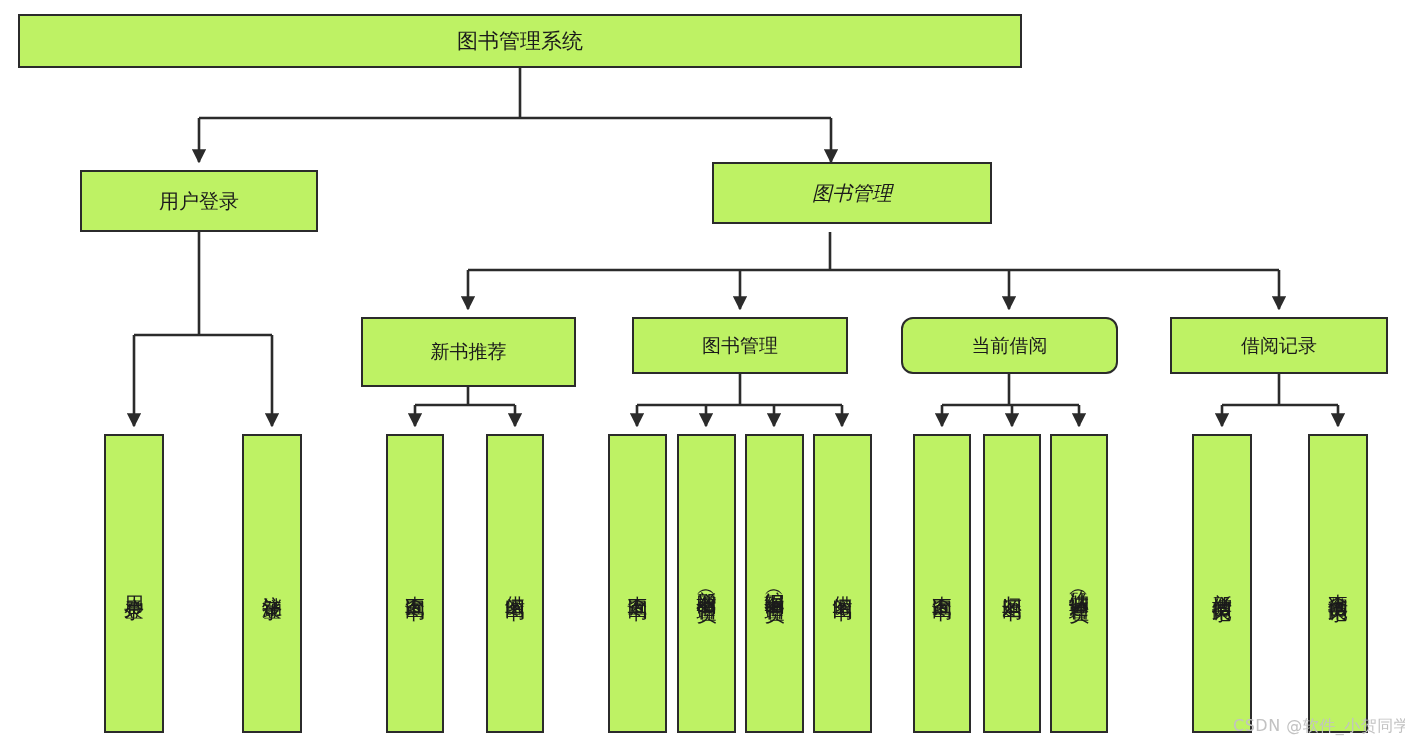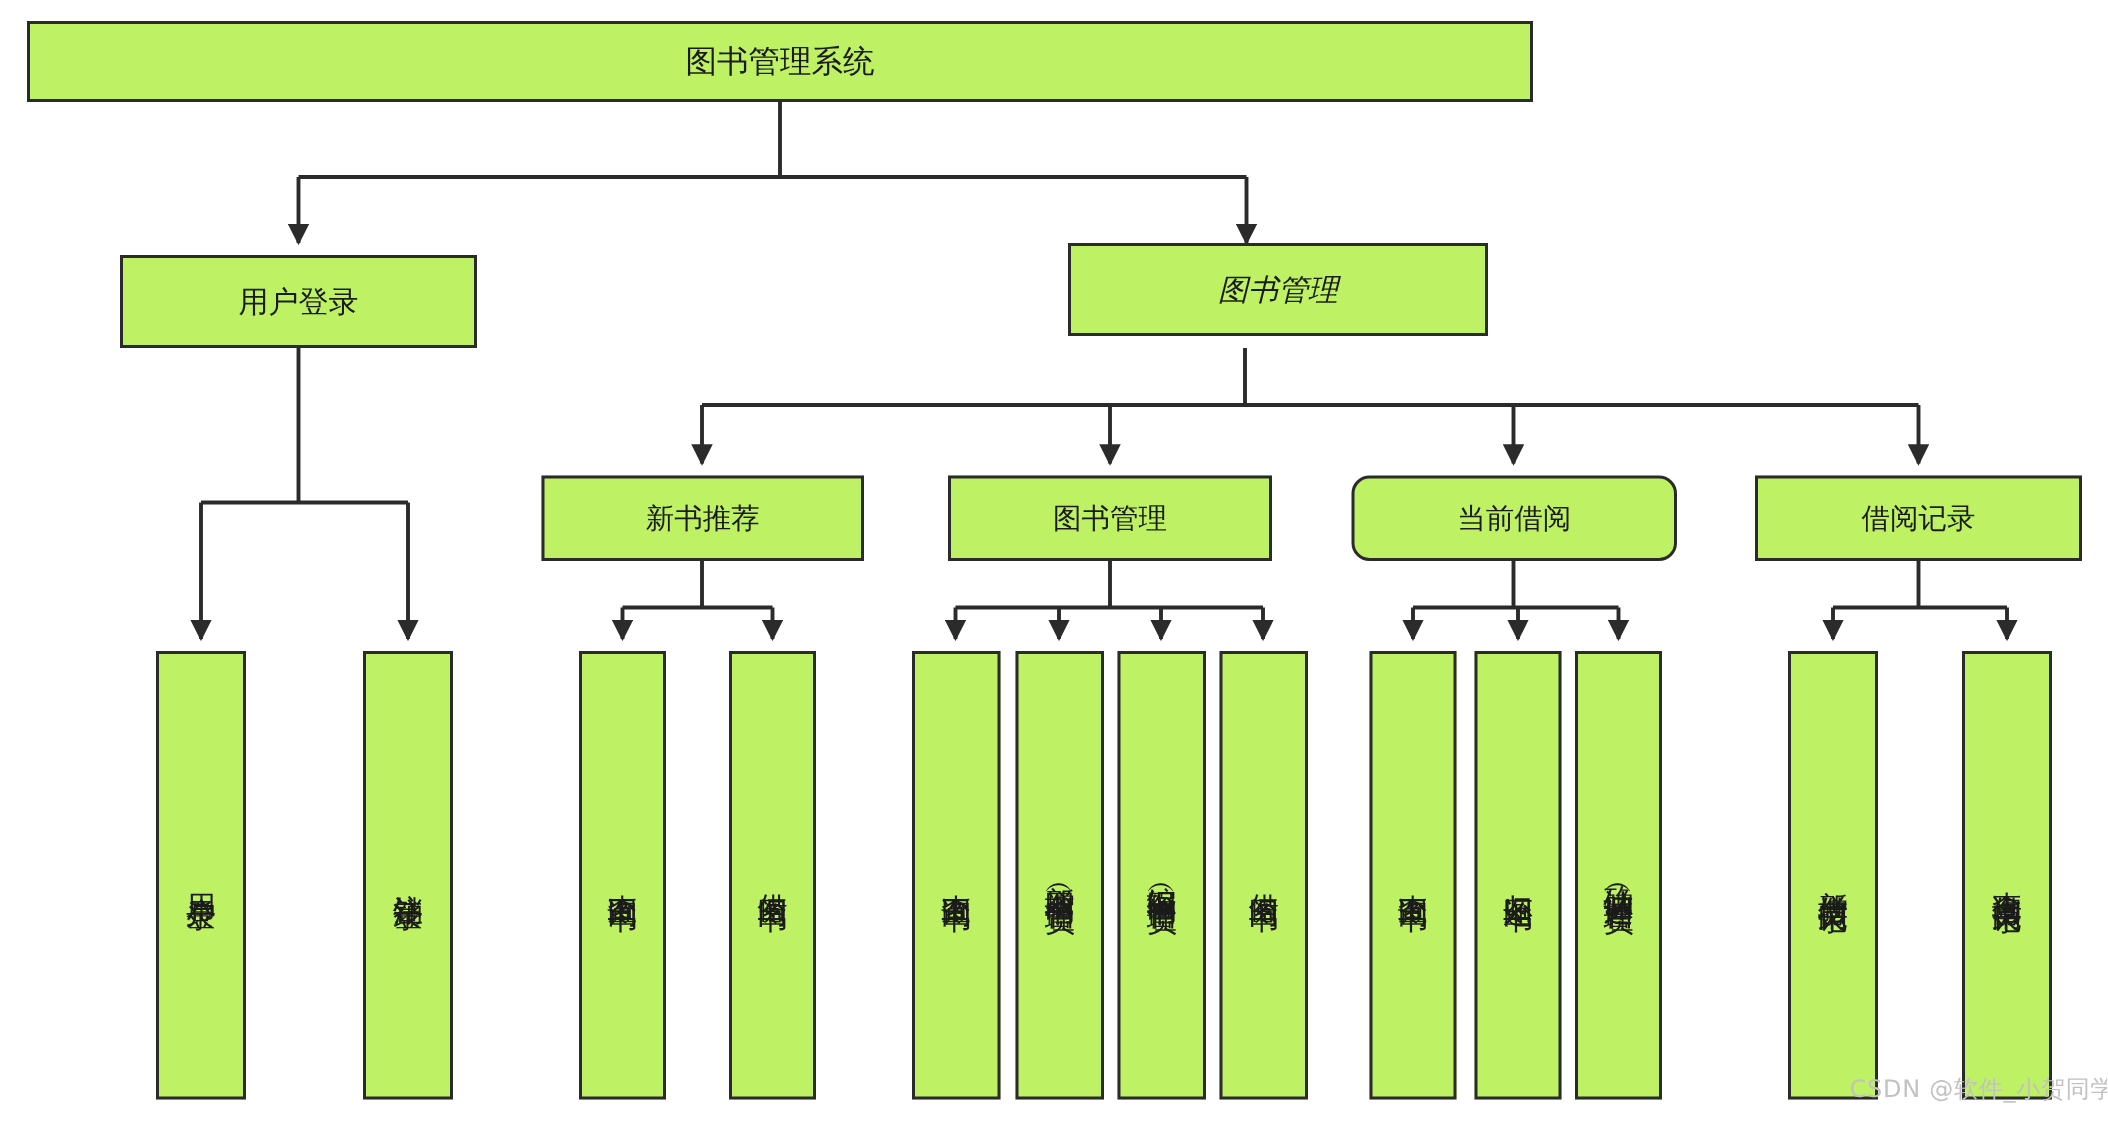--- a/index.html
+++ b/index.html
@@ -128,21 +128,21 @@
     <span>图书管理系统</span>
   </div>
 
   <div class="node lvl1" style="left:80px; top:170px; width:238px; height:62px;">
     <span>用户登录</span>
   </div>
   <div class="node lvl1" style="left:712px; top:162px; width:280px; height:62px;font-style:italic;">
     <span>图书管理</span>
   </div>
 
-  <div class="node lvl2" style="left:361px; top:317px; width:215px; height:57px;font-family:Liberation Mono, monospace;">
+  <div class="node lvl2" style="left:361px; top:317px; width:215px; height:70px;font-family:Liberation Mono, monospace;">
     <span>新书推荐</span>
   </div>
   <div class="node lvl2" style="left:632px; top:317px; width:216px; height:57px;">
     <span>图书管理</span>
   </div>
   <div class="node lvl2" style="left:901px; top:317px; width:217px; height:57px;border-radius:12px;">
     <span>当前借阅</span>
   </div>
   <div class="node lvl2" style="left:1170px; top:317px; width:218px; height:57px;">
     <span>借阅记录</span>

